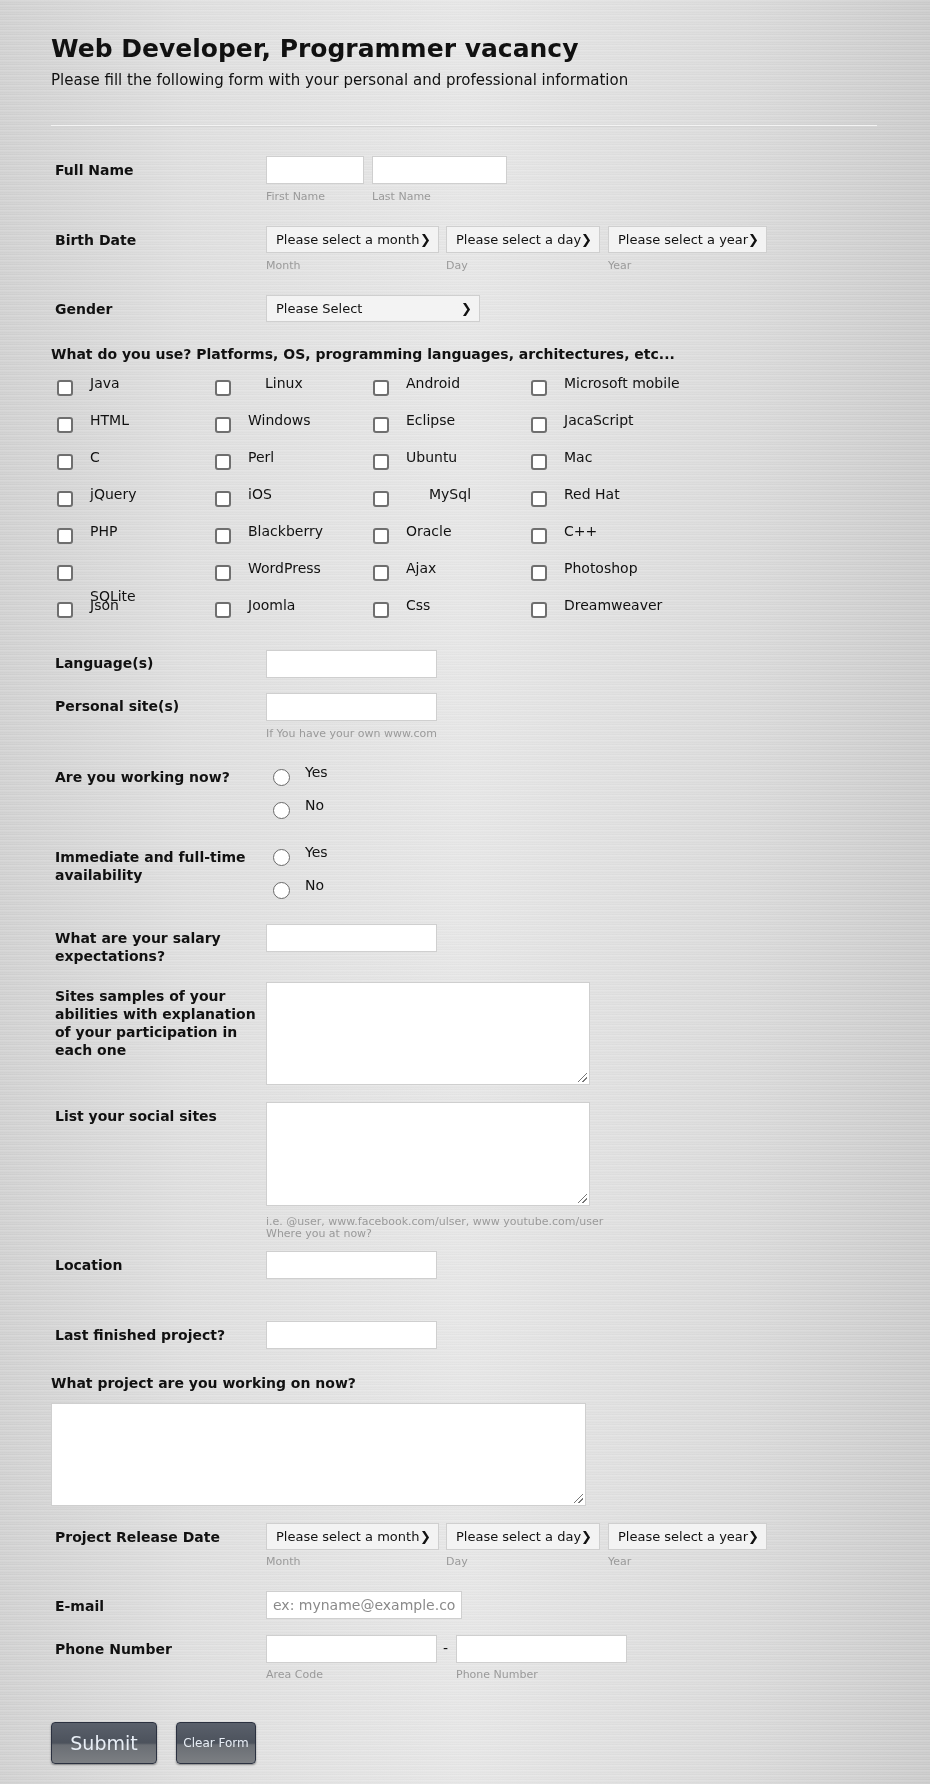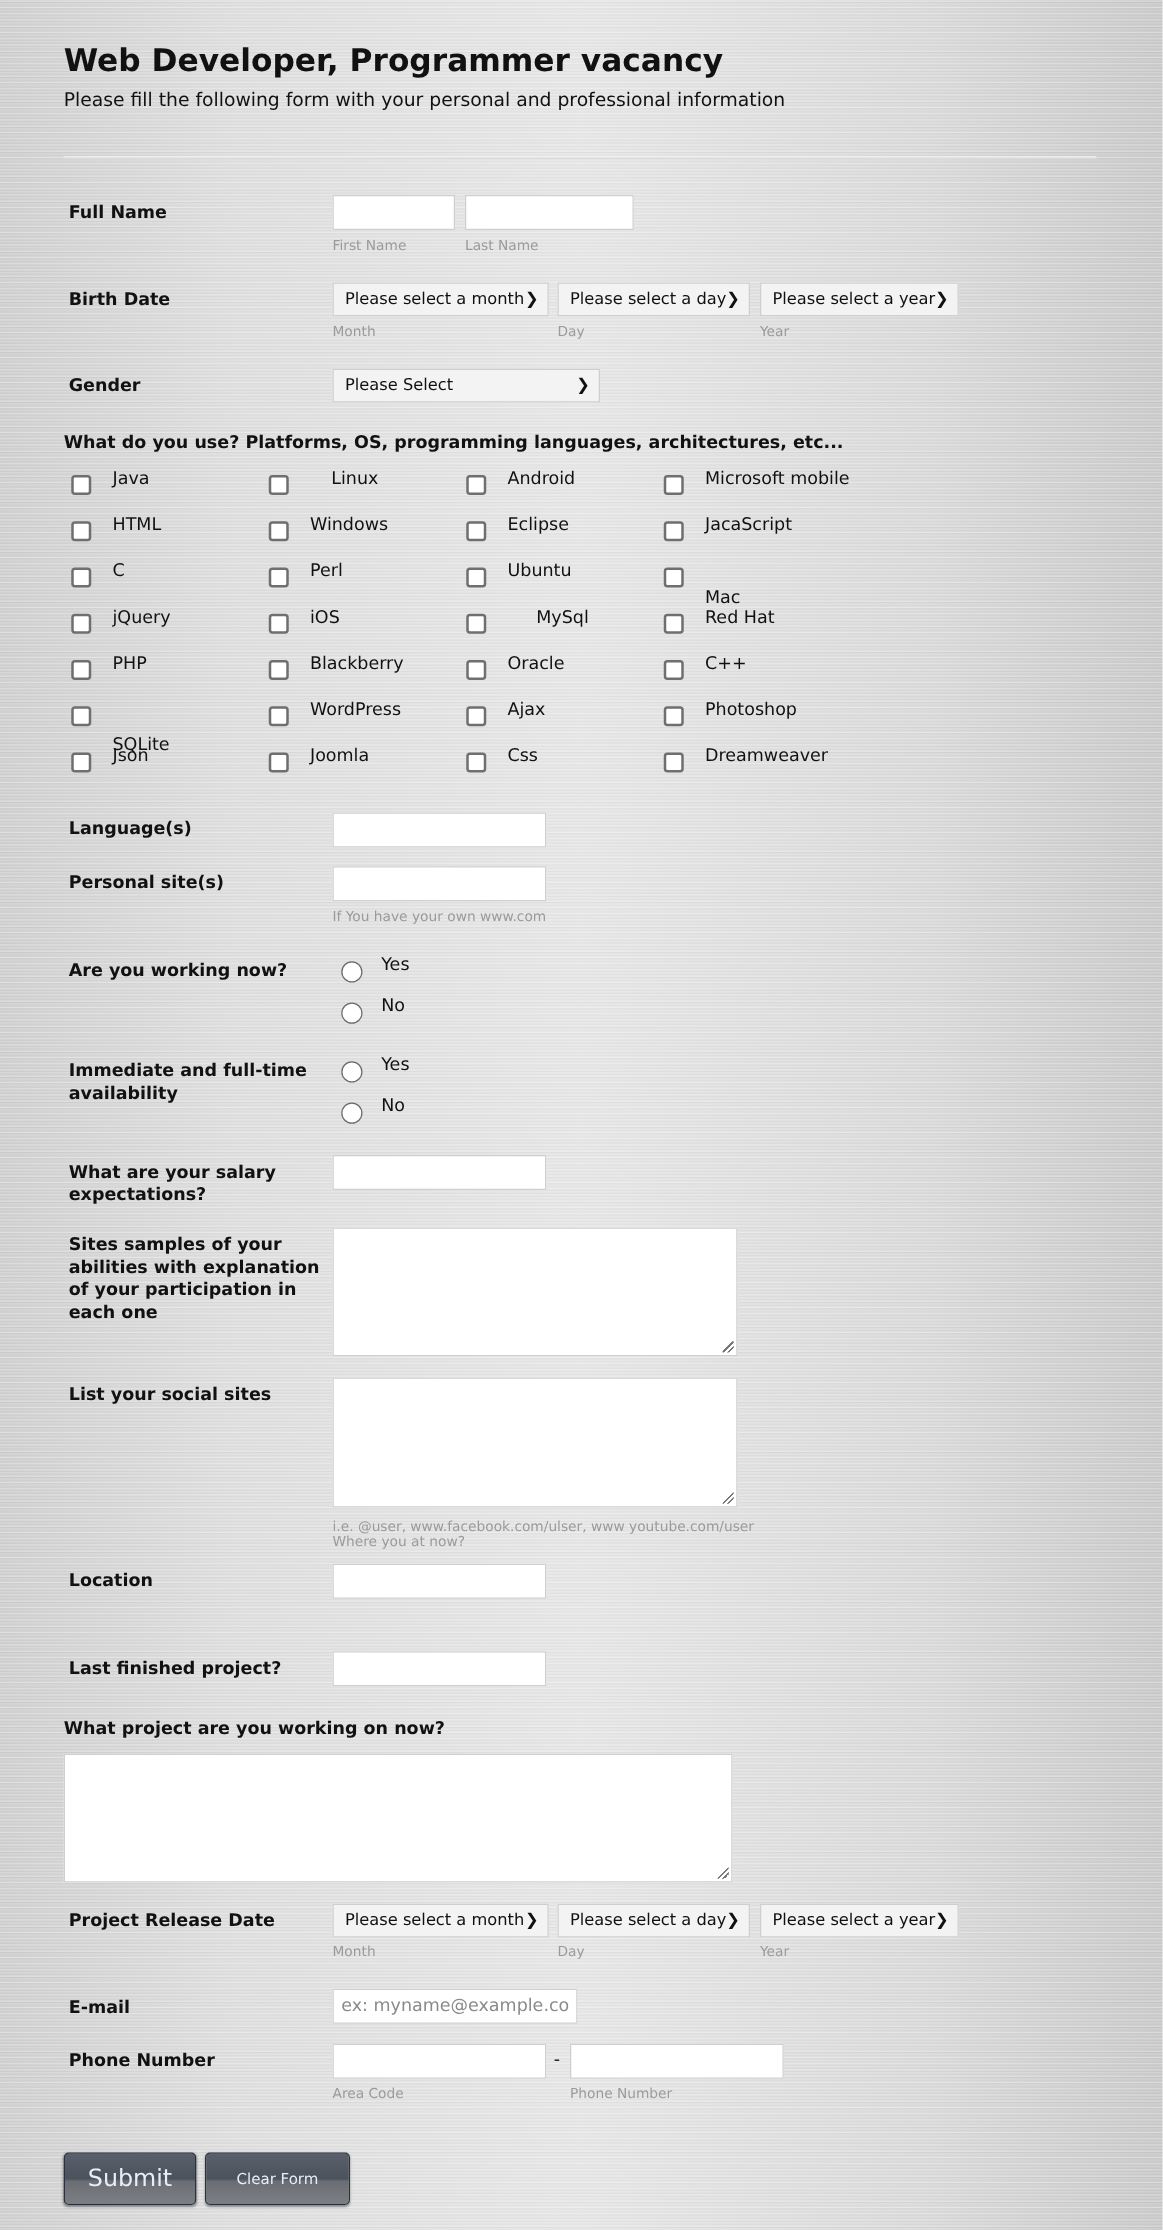--- a/index.html
+++ b/index.html
@@ -95,21 +95,21 @@
     <div class="abs cb-label" style="left: 406px; top: 412px;">Eclipse</div>
     <div class="abs cb" style="left: 531px; top: 417px;"></div>
     <div class="abs cb-label" style="left: 564px; top: 412px;">JacaScript</div>
     <div class="abs cb" style="left: 57px; top: 454px;"></div>
     <div class="abs cb-label" style="left: 90px; top: 449px;">C</div>
     <div class="abs cb" style="left: 215px; top: 454px;"></div>
     <div class="abs cb-label" style="left: 248px; top: 449px;">Perl</div>
     <div class="abs cb" style="left: 373px; top: 454px;"></div>
     <div class="abs cb-label" style="left: 406px; top: 449px;">Ubuntu</div>
     <div class="abs cb" style="left: 531px; top: 454px;"></div>
-    <div class="abs cb-label" style="left: 564px; top: 470px;">Mac</div>
+    <div class="abs cb-label" style="left: 564px; top: 449px;">Mac</div>
     <div class="abs cb" style="left: 57px; top: 491px;"></div>
     <div class="abs cb-label" style="left: 90px; top: 486px;">jQuery</div>
     <div class="abs cb" style="left: 215px; top: 491px;"></div>
     <div class="abs cb-label" style="left: 248px; top: 486px;">iOS</div>
     <div class="abs cb" style="left: 373px; top: 491px;"></div>
     <div class="abs cb-label" style="left: 406px; top: 486px; margin-left: 23px;">MySql</div>
     <div class="abs cb" style="left: 531px; top: 491px;"></div>
     <div class="abs cb-label" style="left: 564px; top: 486px;">Red Hat</div>
     <div class="abs cb" style="left: 57px; top: 528px;"></div>
     <div class="abs cb-label" style="left: 90px; top: 523px;">PHP</div>
@@ -203,13 +203,13 @@
 <input class="abs input" style="left: 266px; top: 1591px; width: 196px;" placeholder="ex: myname@example.com">
 
 <div class="abs label" style="left:55px;top:1640px">Phone Number</div>
 <input class="abs input" style="left: 266px; top: 1635px; width: 171px;">
 <div class="abs" style="left:443px;top:1640px;font-size:14px">-</div>
 <input class="abs input" style="left: 456px; top: 1635px; width: 171px;">
 <div class="abs sub" style="left:266px;top:1668px">Area Code</div>
 <div class="abs sub" style="left:456px;top:1668px">Phone Number</div>
 
 <div class="abs btn" style="left:51px;top:1722px;width:106px;height:42px;font-size:19px;line-height:40px">Submit</div>
-<div class="abs btn" style="left:164px;top:1722px;width:116px;height:42px;font-size:12px;line-height:40px">Clear Form</div>
+<div class="abs btn" style="left:176px;top:1722px;width:80px;height:42px;font-size:12px;line-height:40px">Clear Form</div>
 
 </body></html>

